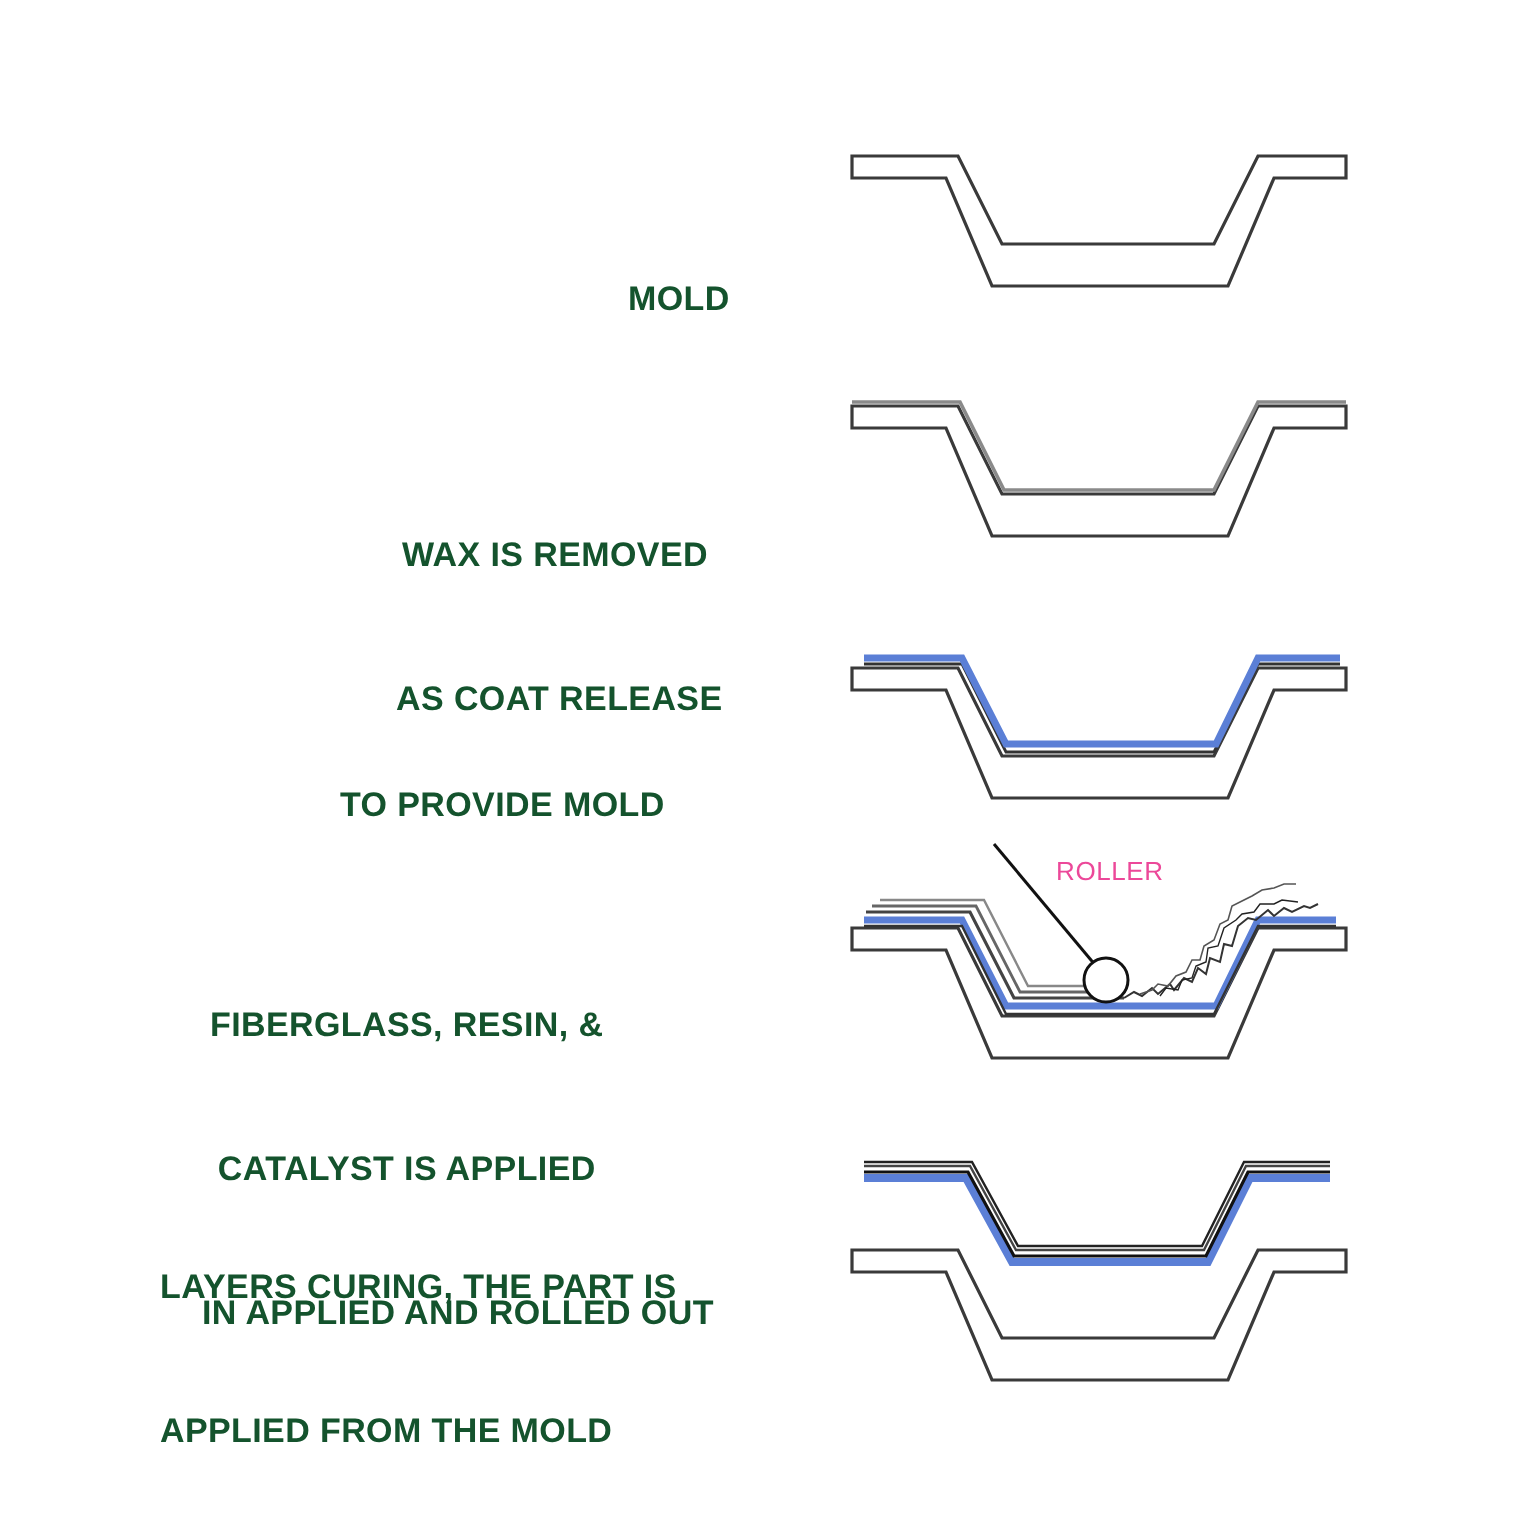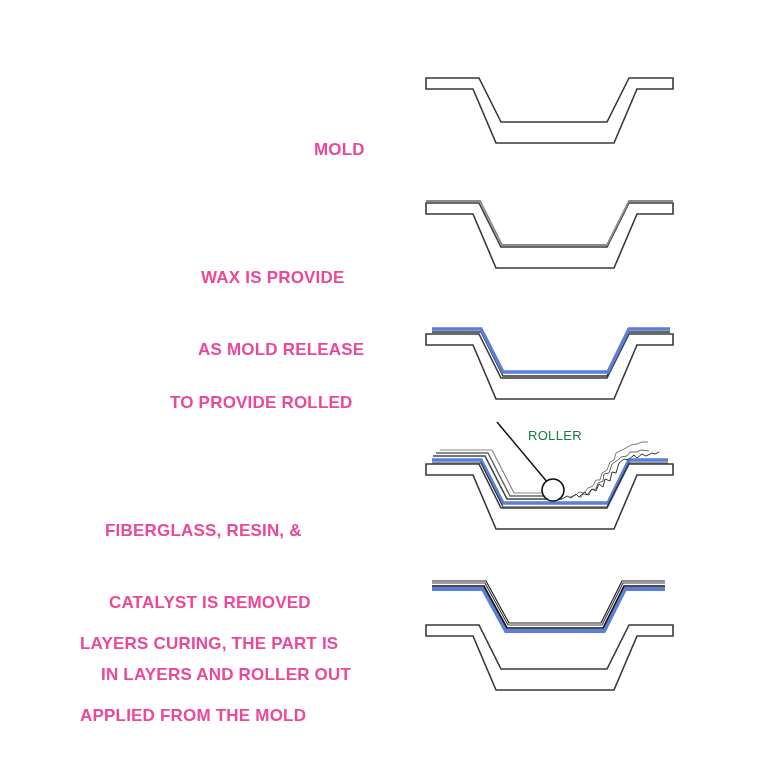--- a/index.html
+++ b/index.html
@@ -1,40 +1,40 @@
 <!DOCTYPE html>
 <html><head>
   <meta charset="utf-8">
   <style>
     html, body { margin: 0; padding: 0; background: #ffffff; }
     body { width: 768px; height: 768px; position: relative; overflow: hidden; font-family: "Liberation Sans", sans-serif; }
-    .label { position: absolute; font-weight: bold; color: #ec4899; font-size: 17px; line-height: 24px; white-space: pre; letter-spacing: 0.2px; }
-    .small-label { position: absolute; color: #15803d; font-size: 13px; letter-spacing: 0.3px; }
+    .label { position: absolute; font-weight: bold; color: #14532d; font-size: 17px; line-height: 24px; white-space: pre; letter-spacing: 0.2px; }
+    .small-label { position: absolute; color: #ec4899; font-size: 13px; letter-spacing: 0.3px; }
     svg.diagram { position: absolute; left: 0; top: 0; }
   </style>
 </head>
 <body>
 
 <div class="label" style="left:314px; top:90px;">
   <div>MOLD</div>
 </div>
 
 <div class="label" style="left:198px; top:218px;">
-  <div style="padding-left:3px;">WAX IS PROVIDE</div>
-  <div>AS MOLD RELEASE</div>
+  <div style="padding-left:3px;">WAX IS REMOVED</div>
+  <div>AS COAT RELEASE</div>
 </div>
 
 <div class="label" style="left:170px; top:343px;">
-  <div>TO PROVIDE ROLLED</div>
+  <div>TO PROVIDE MOLD</div>
 </div>
 
-<div class="label" style="left:101px; top:471px;">
+<div class="label" style="left:101px; top:453px;">
   <div style="padding-left:4px;">FIBERGLASS, RESIN, &amp;</div>
-  <div style="padding-left:3px;"> CATALYST IS REMOVED</div>
-  <div>IN LAYERS AND ROLLER OUT</div>
+  <div style="padding-left:3px;"> CATALYST IS APPLIED</div>
+  <div>IN APPLIED AND ROLLED OUT</div>
 </div>
 
 <div class="label" style="left:80px; top:584px;">
   <div>LAYERS CURING, THE PART IS</div>
   <div>APPLIED FROM THE MOLD</div>
   
   
 </div>
 
 <div class="small-label" style="left:528px; top:428px;">ROLLER</div>

